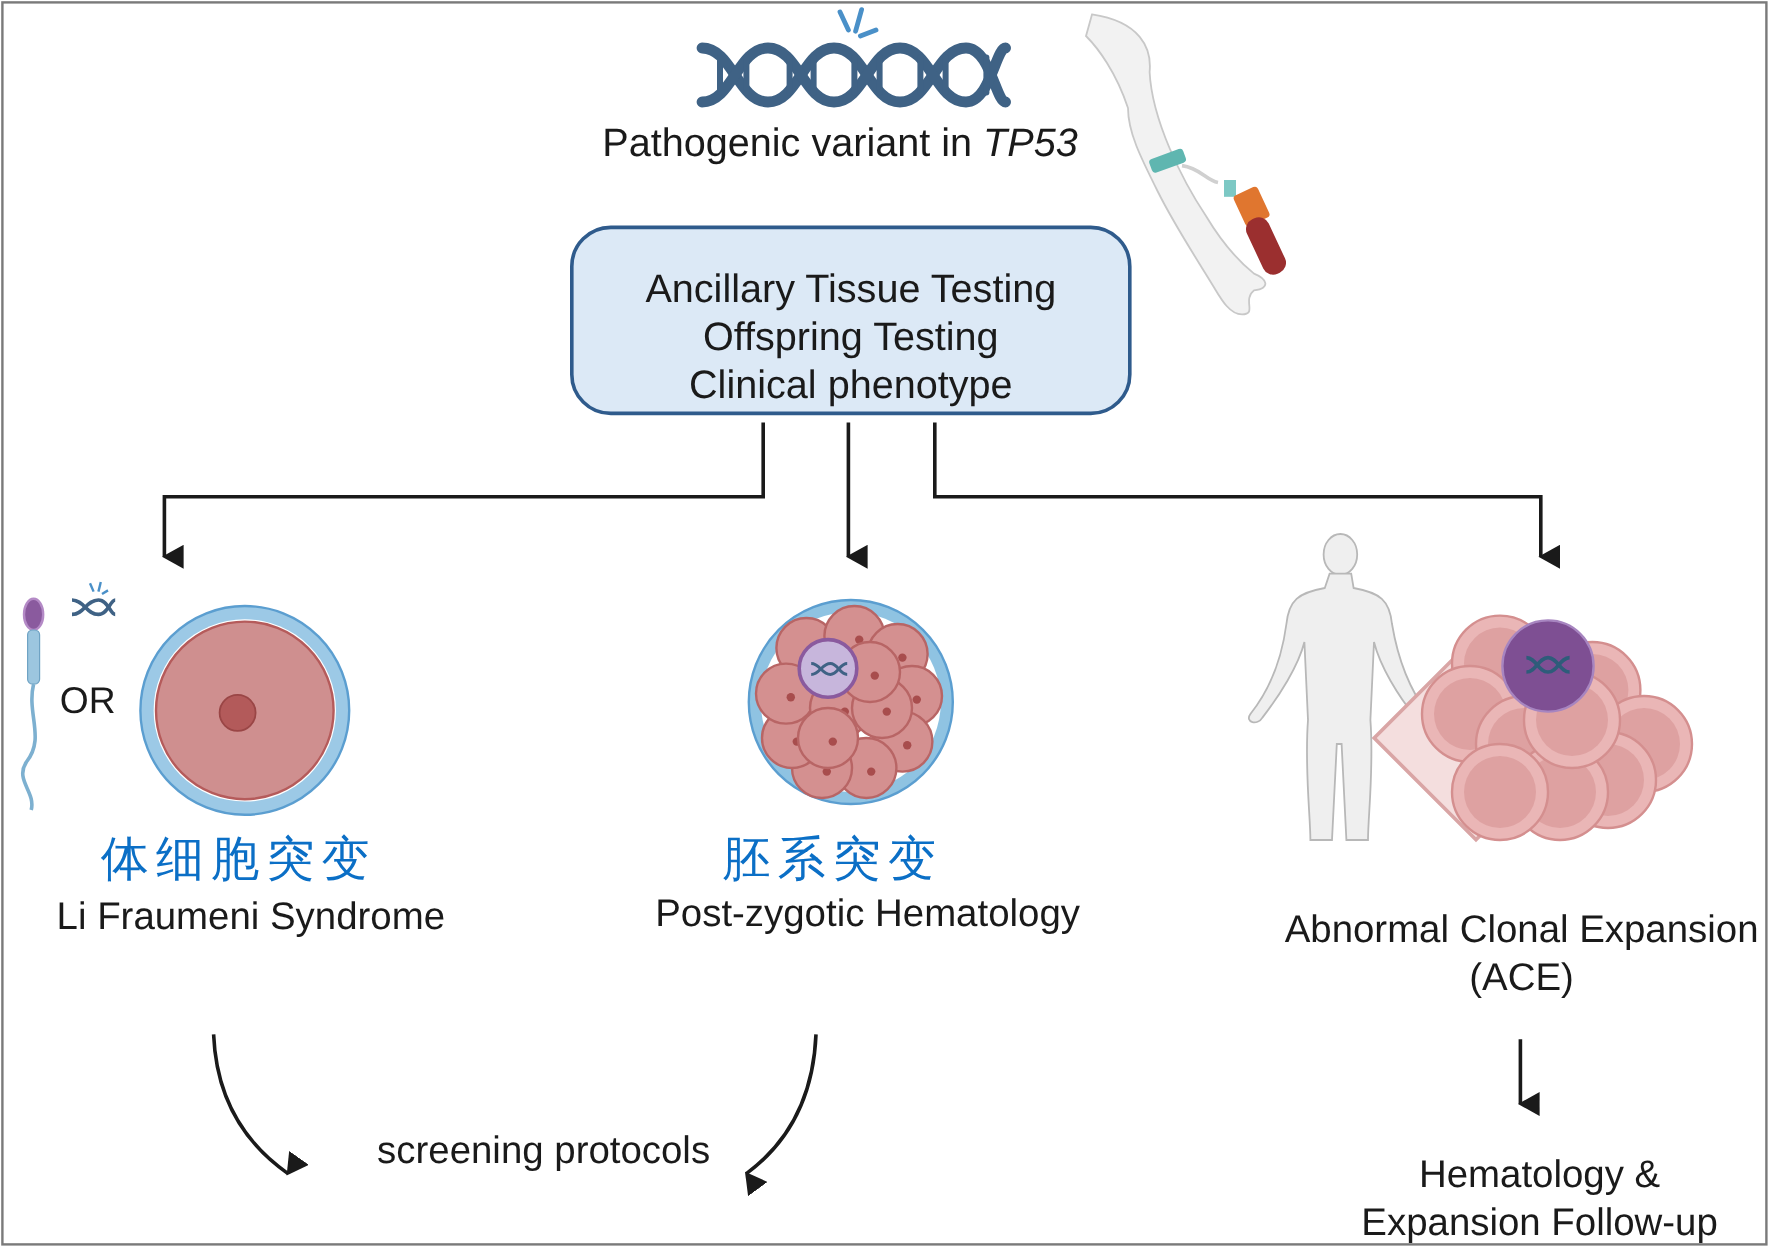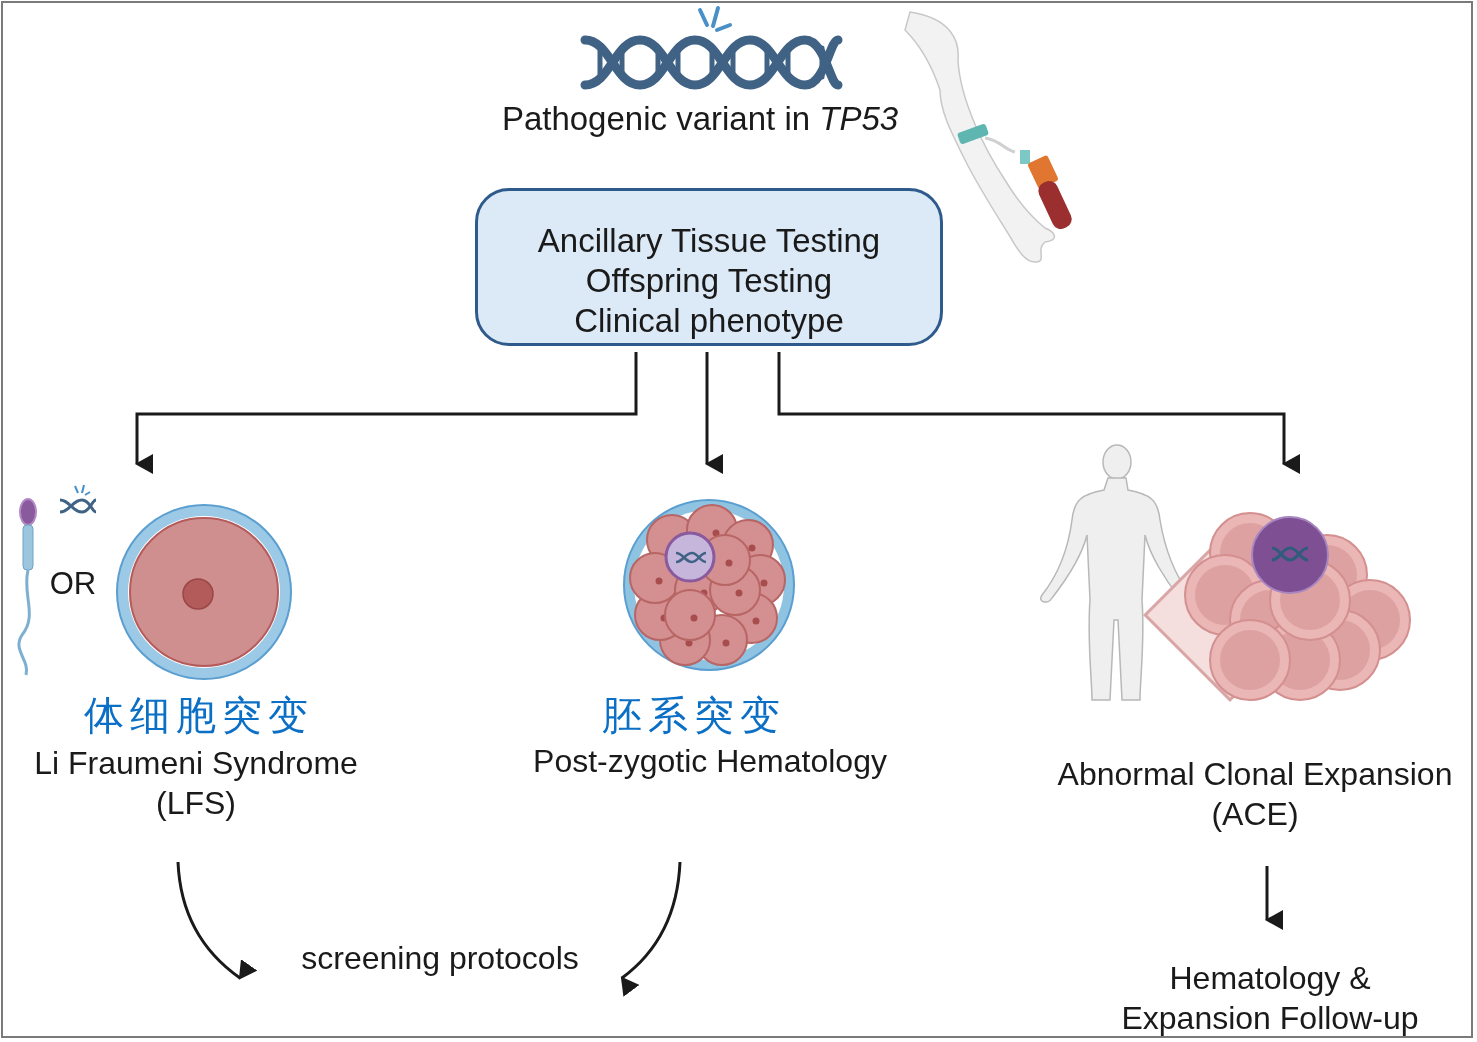--- a/index.html
+++ b/index.html
@@ -18,21 +18,21 @@
       color: #0b6fc6; white-space: nowrap; letter-spacing: 6px; font-size: 40px;
     }
     .headline { left: 440px; top: 100px; width: 520px; font-size: 33px; }
     .headline i { font-style: italic; }
     .testing-box {
       position: absolute; left: 475px; top: 188px; width: 468px; height: 158px;
       box-sizing: border-box; border: 3px solid #2f5b8c; border-radius: 34px;
       background: #dce9f6;
     }
     .testing-box .txt { position: static; font-size: 33px; line-height: 40px; padding-top: 30px; }
-    .lbl-en { font-size: 32px; line-height: 40px; }
+    .lbl-en { font-size: 32px; line-height: 40px; padding-left: 13px; }
     .or-text { left: 38px; top: 566px; width: 70px; font-size: 31px; }
     svg { position: absolute; left: 0; top: 0; }
   </style>
 </head>
 <body>
 
 <div class="frame"></div>
 
 <div class="canvas">
 
@@ -193,21 +193,20 @@
       <div>Offspring Testing</div>
       <div>Clinical phenotype</div>
     </div>
   </div>
 
   <div class="txt or-text">OR</div>
 
   <div class="cn" style="left:84px; top:688px;">体细胞突变</div>
   <div class="txt lbl-en" style="left:0px; top:743px; width:392px;">
     <div>Li Fraumeni Syndrome</div>
-    <div>(LFS)</div>
   </div>
 
   <div class="cn" style="left:602px; top:688px;">胚系突变</div>
   <div class="txt lbl-en" style="left:500px; top:741px; width:420px;">
     <div>Post-zygotic Hematology</div>
   </div>
 
   <div class="txt lbl-en" style="left:1030px; top:754px; width:450px;">
     <div>Abnormal Clonal Expansion</div>
     <div>(ACE)</div>

